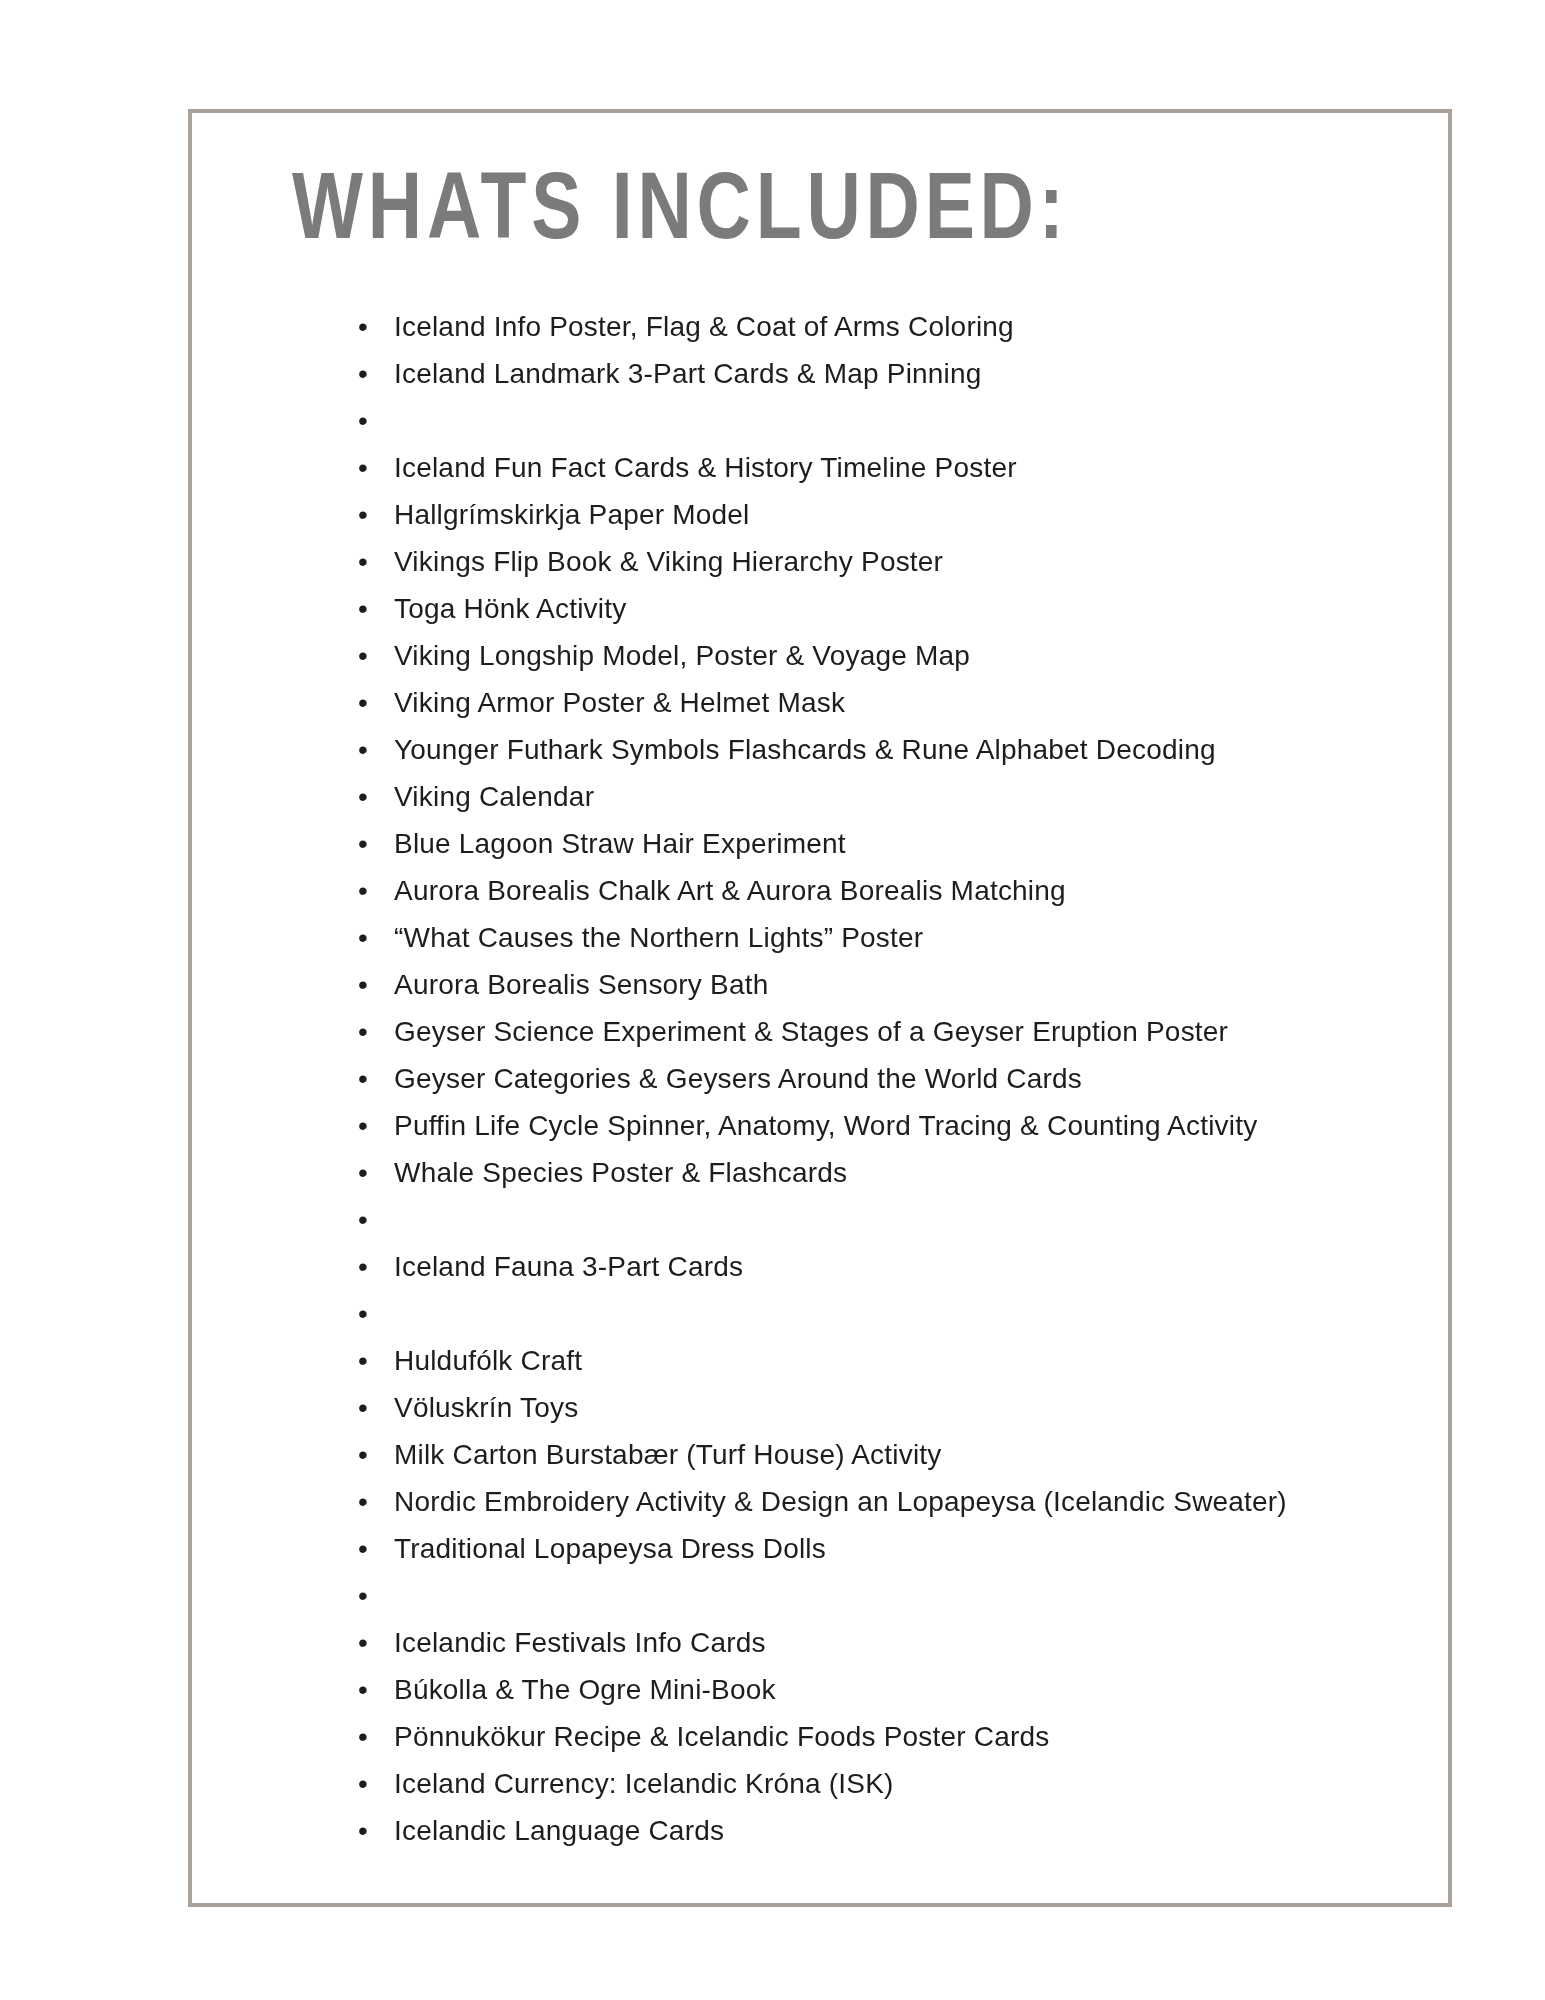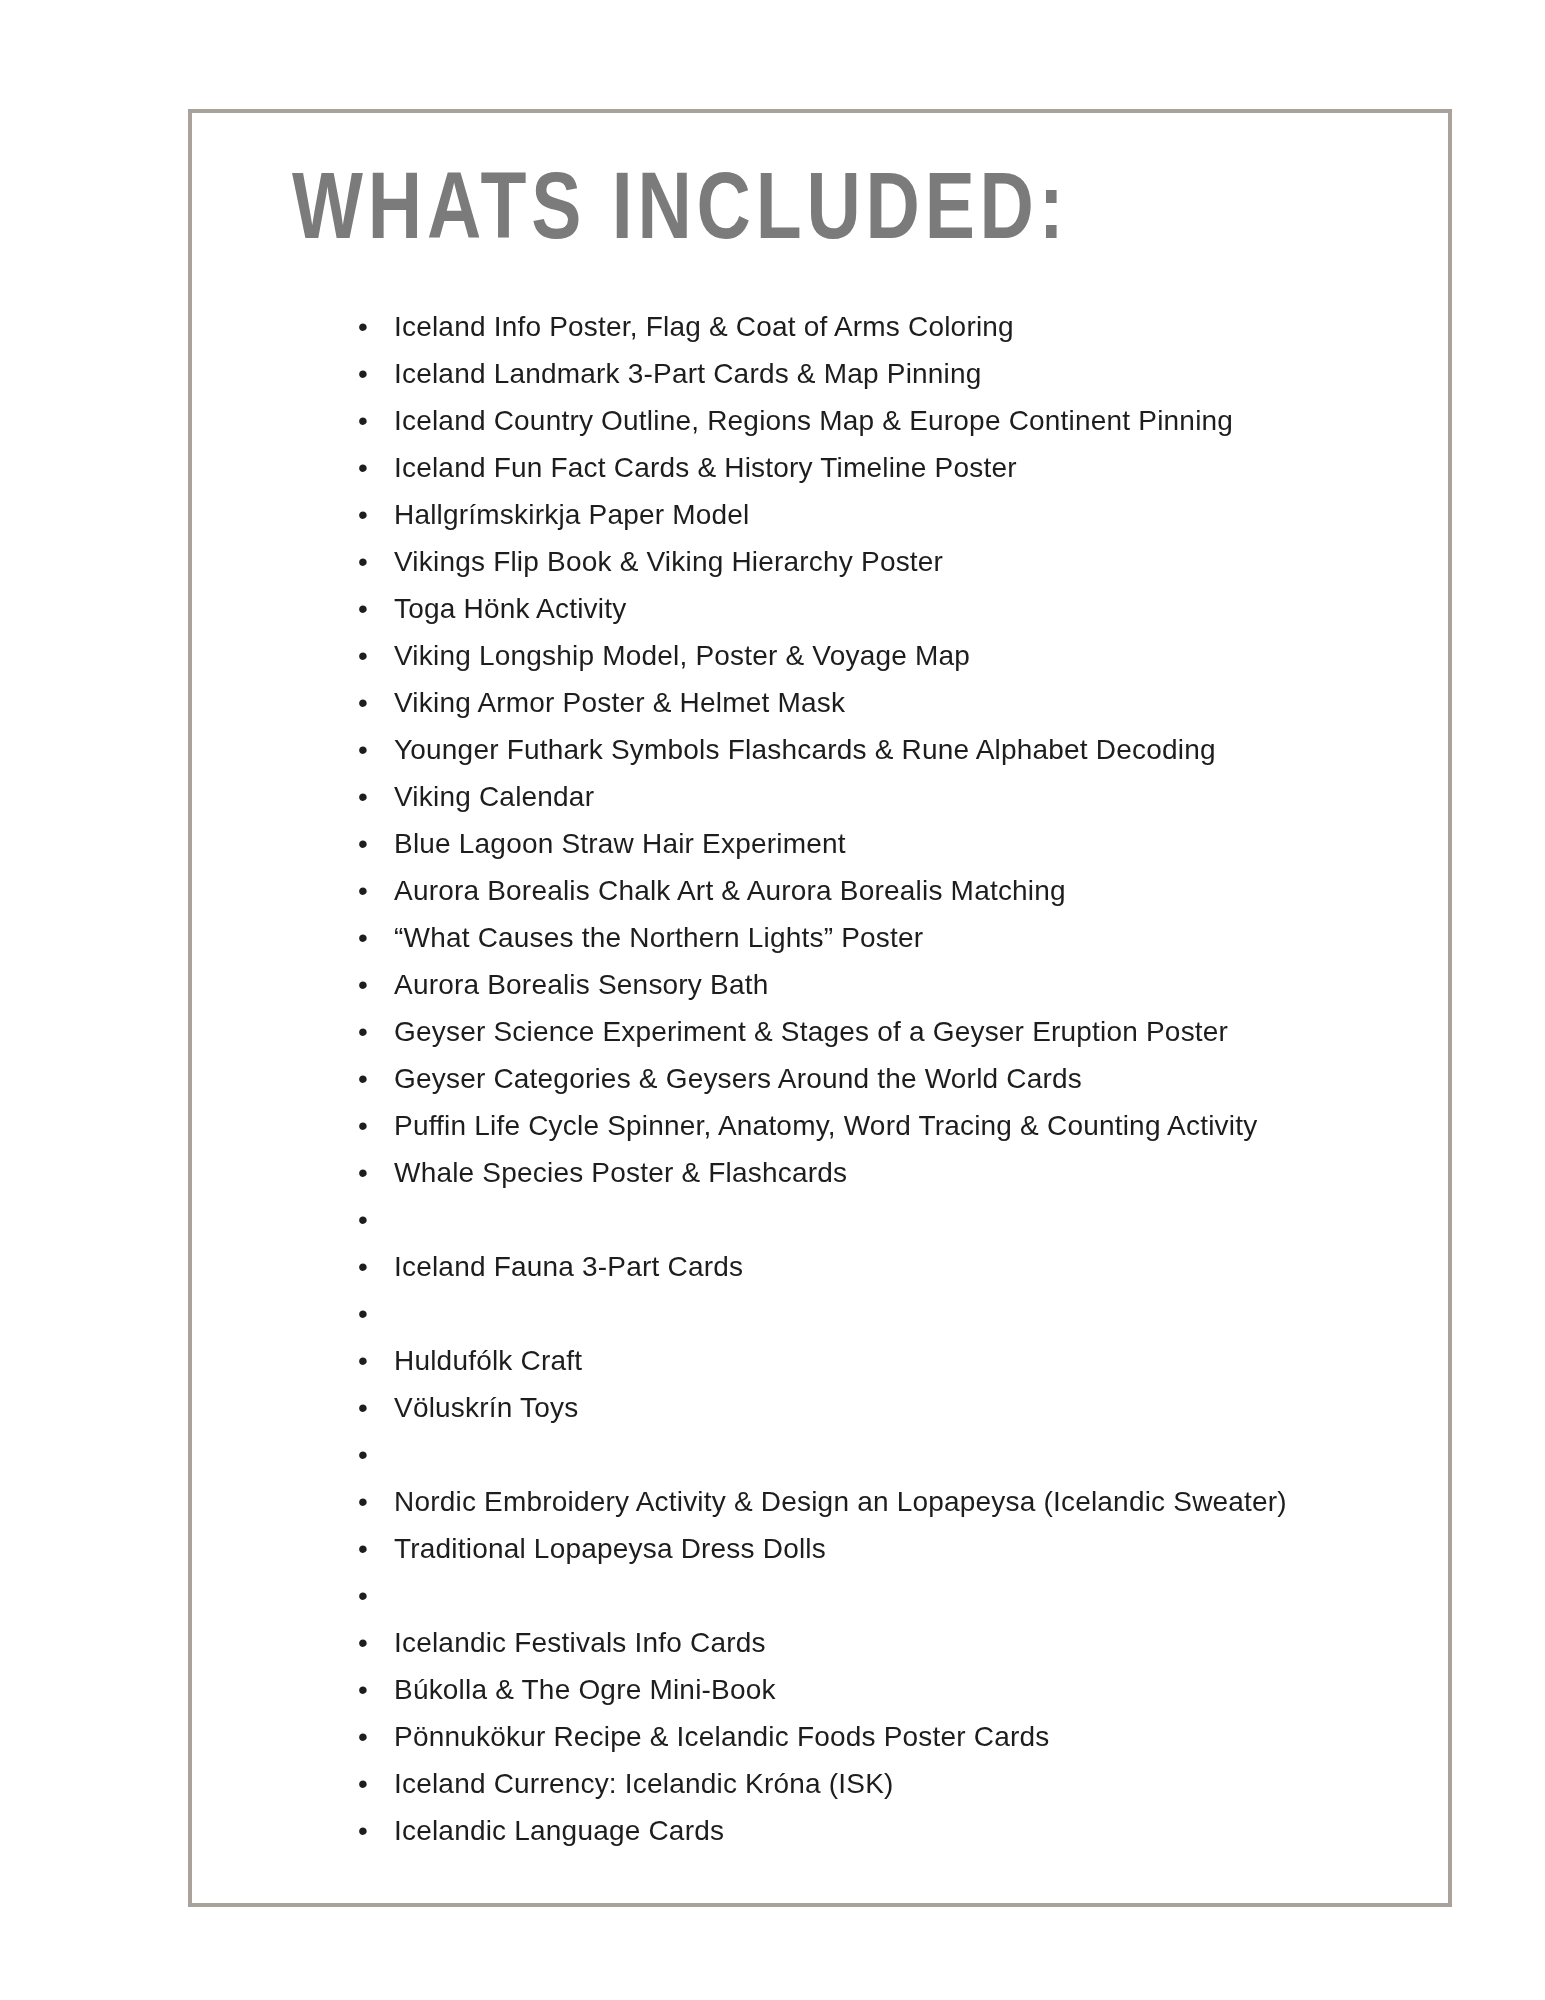--- a/index.html
+++ b/index.html
@@ -80,21 +80,20 @@
       <li>
           <span class="bullet">•</span>
           <span>Iceland Info Poster, Flag &amp; Coat of Arms Coloring</span>
         </li>
       <li>
           <span class="bullet">•</span>
           <span>Iceland Landmark 3-Part Cards &amp; Map Pinning</span>
         </li>
       <li>
           <span class="bullet">•</span>
-          <span>Iceland Country Outline, Regions Map &amp; Europe Continent Pinning</span>
         </li>
       <li>
           <span class="bullet">•</span>
           <span>Iceland Fun Fact Cards &amp; History Timeline Poster</span>
         </li>
       <li>
           <span class="bullet">•</span>
           <span>Hallgrímskirkja Paper Model</span>
         </li>
       <li>
@@ -166,20 +165,21 @@
       <li>
           <span class="bullet">•</span>
           <span>Huldufólk Craft</span>
         </li>
       <li>
           <span class="bullet">•</span>
           <span>Völuskrín Toys</span>
         </li>
       <li>
           <span class="bullet">•</span>
+          <span>Milk Carton Burstabær (Turf House) Activity</span>
         </li>
       <li>
           <span class="bullet">•</span>
           <span>Nordic Embroidery Activity &amp; Design an Lopapeysa (Icelandic Sweater)</span>
         </li>
       <li>
           <span class="bullet">•</span>
           <span>Traditional Lopapeysa Dress Dolls</span>
         </li>
       <li>

